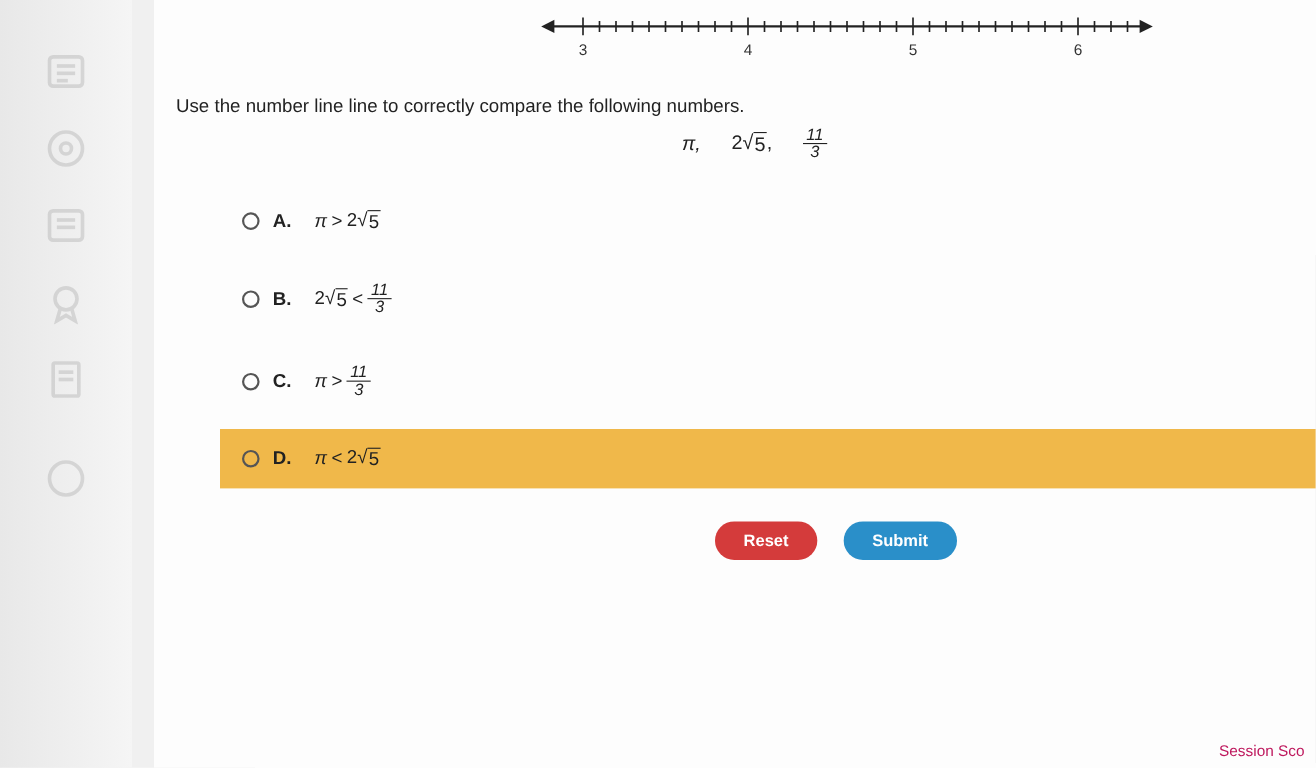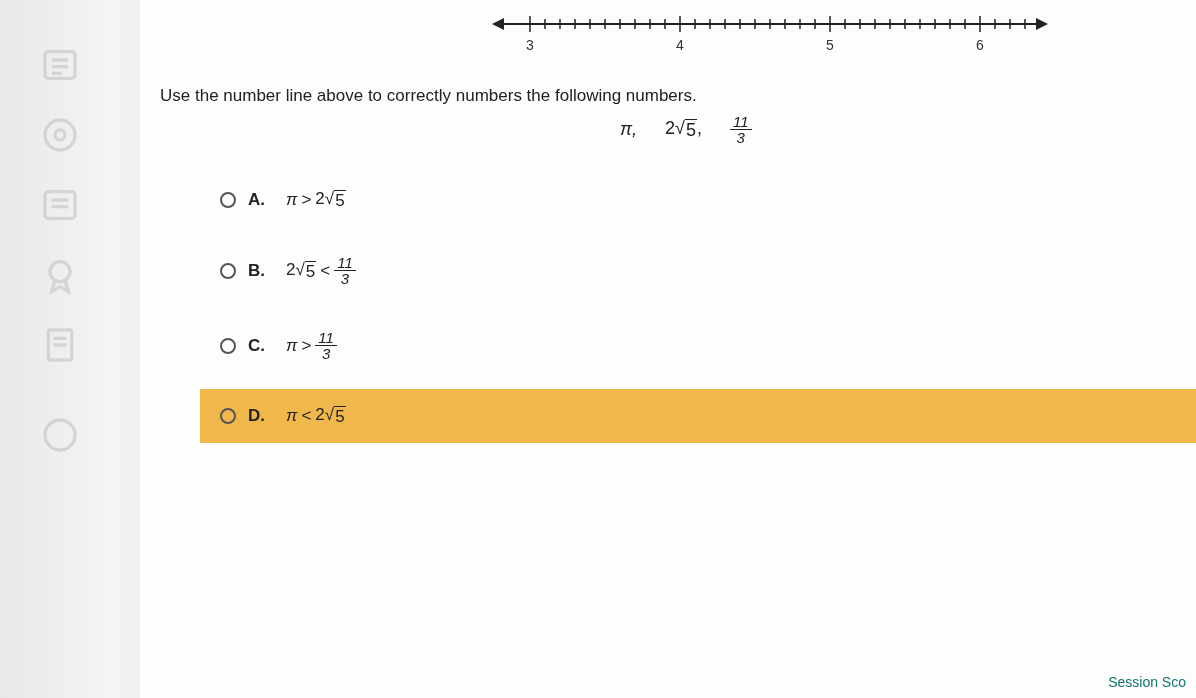--- a/index.html
+++ b/index.html
@@ -113,21 +113,21 @@
   font-size: 15px;
   font-weight: bold;
   cursor: pointer;
 }
 .btn-reset { background: #d43b3b; }
 .btn-submit { background: #2a8fc9; }
 .footer-text {
   position: absolute;
   right: 10px;
   bottom: 8px;
-  color: #0f766e;
+  color: #be185d;
   font-size: 14px;
 }
 .sqrt { display: inline-flex; align-items: flex-start; }
 .sqrt::before { content: "√"; }
 .sqrt-bar { border-top: 1.5px solid #222; padding: 0 1px; margin-top:1px;}
 </style>
 </head>
 <body>
 
 <div class="sidebar">
@@ -215,21 +215,21 @@
           <line x1="520" y1="9" x2="520" y2="19"></line>
           <line x1="535" y1="9" x2="535" y2="19"></line>
       </g>
       <text class="nl-tick-label" x="40" y="40">3</text>
       <text class="nl-tick-label" x="190" y="40">4</text>
       <text class="nl-tick-label" x="340" y="40">5</text>
       <text class="nl-tick-label" x="490" y="40">6</text>
     </svg>
   </div>
 
-  <div class="question-text">Use the number line above to correctly numbers the following numbers.</div>
+  <div class="question-text">Use the number line line to correctly compare the following numbers.</div>
 
   <div class="values-row">
     <span style="font-style:italic;">π,</span>
     <span>
       <span>2</span><span class="sqrt">
           <span class="sqrt-bar">5</span>
         </span><span>,</span>
     </span>
     <span class="frac">
       <span class="num">11</span>
@@ -287,15 +287,19 @@
         <span>&lt;</span>
         <span><span>2</span><span class="sqrt">
               <span class="sqrt-bar">5</span>
             </span></span>
       </span>
 
     </div>
 
   </div>
 
+  <div class="buttons">
+    <button class="btn btn-reset">Reset</button>
+    <button class="btn btn-submit">Submit</button>
+  </div>
 
   <div class="footer-text">Session Sco</div>
 </div>
 
 </body></html>

